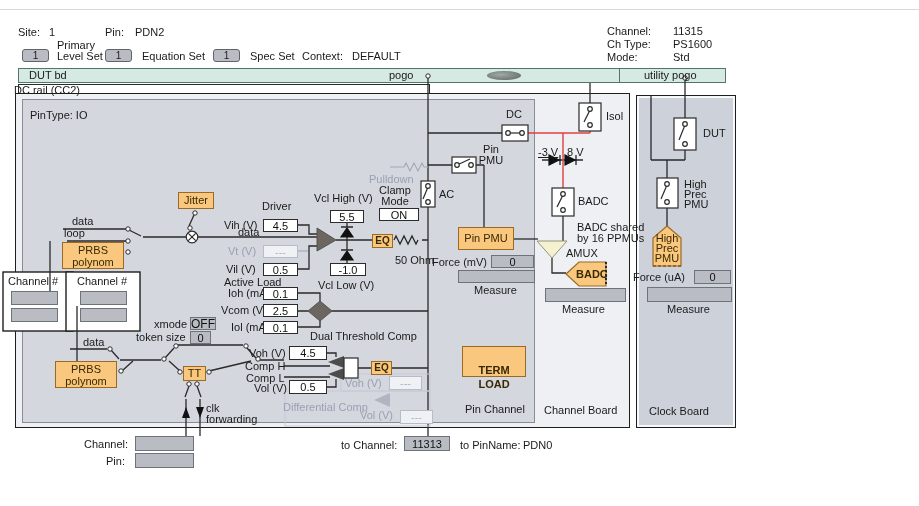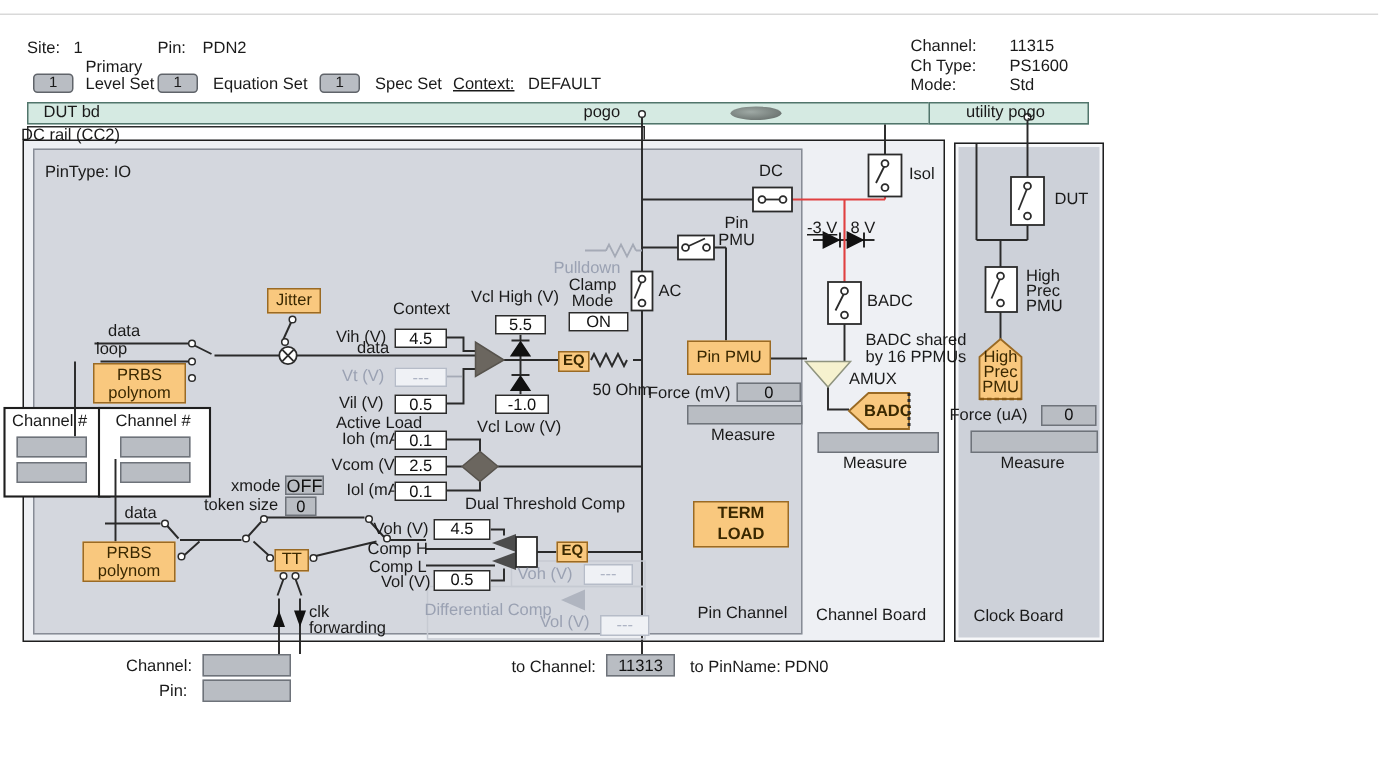--- a/index.html
+++ b/index.html
@@ -199,21 +199,21 @@
   <div class="lbl" style="left:105px;top:27px;">Pin:</div>
   <div class="lbl" style="left:135px;top:27px;">PDN2</div>
 
   <div class="stepper" style="left:22px;top:49px;width:27px;height:13px;">1</div>
   <div class="lbl" style="left:57px;top:40px;">Primary
 Level Set</div>
   <div class="stepper" style="left:105px;top:49px;width:27px;height:13px;">1</div>
   <div class="lbl" style="left:142px;top:51px;">Equation Set</div>
   <div class="stepper" style="left:213px;top:49px;width:27px;height:13px;">1</div>
   <div class="lbl" style="left:250px;top:51px;">Spec Set</div>
-  <div class="lbl" style="left:302px;top:51px;text-decoration:underline;">Context:</div>
+  <div class="lbl" style="left:302px;top:51px;">Context:</div>
   <div class="lbl" style="left:352px;top:51px;">DEFAULT</div>
 
   <div class="lbl" style="left:607px;top:26px;">Channel:</div>
   <div class="lbl" style="left:673px;top:26px;">11315</div>
   <div class="lbl" style="left:607px;top:39px;">Ch Type:</div>
   <div class="lbl" style="left:673px;top:39px;">PS1600</div>
   <div class="lbl" style="left:607px;top:52px;">Mode:</div>
   <div class="lbl" style="left:673px;top:52px;">Std</div>
 
   <div class="lbl" style="left:29px;top:70px;">DUT bd</div>
@@ -229,21 +229,21 @@
   <div class="obox" style="left:62px;top:242px;width:62px;height:27px;line-height:12px;padding-top:1px;">PRBS
 polynom</div>
 
   <div class="lbl" style="left:8px;top:276px;">Channel #</div>
   <div class="lbl" style="left:77px;top:276px;">Channel #</div>
   <div class="gbox" style="left:11px;top:291px;width:47px;height:14px;"></div>
   <div class="gbox" style="left:11px;top:308px;width:47px;height:14px;"></div>
   <div class="gbox" style="left:80px;top:291px;width:47px;height:14px;"></div>
   <div class="gbox" style="left:80px;top:308px;width:47px;height:14px;"></div>
 
-  <div class="lbl" style="left:262px;top:201px;">Context</div>
+  <div class="lbl" style="left:262px;top:201px;">Driver</div>
   <div class="lbl" style="left:224px;top:220px;">Vih (V)</div>
   <div class="vbox" style="left:263px;top:219px;width:35px;height:13px;">4.5</div>
   <div class="lbl" style="left:238px;top:227px;">data</div>
   <div class="lbl dim" style="left:228px;top:246px;">Vt (V)</div>
   <div class="vbox dimv" style="left:263px;top:245px;width:35px;height:13px;">---</div>
   <div class="lbl" style="left:226px;top:264px;">Vil (V)</div>
   <div class="vbox" style="left:263px;top:263px;width:35px;height:13px;">0.5</div>
 
   <div class="lbl" style="left:314px;top:193px;">Vcl High (V)</div>
   <div class="vbox" style="left:330px;top:210px;width:34px;height:13px;">5.5</div>
@@ -288,21 +288,21 @@
   <div class="lbl" style="left:246px;top:373px;">Comp L</div>
   <div class="lbl" style="left:254px;top:383px;">Vol (V)</div>
   <div class="vbox" style="left:289px;top:380px;width:38px;height:14px;line-height:13px;">0.5</div>
   <div class="obox" style="left:371px;top:361px;width:21px;height:14px;line-height:12px;font-weight:bold;font-size:10px;">EQ</div>
   <div class="lbl dim" style="left:345px;top:378px;">Voh (V)</div>
   <div class="vbox dimv" style="left:389px;top:376px;width:33px;height:14px;line-height:13px;">---</div>
   <div class="lbl dim" style="left:283px;top:402px;">Differential Comp</div>
   <div class="lbl dim" style="left:360px;top:410px;">Vol (V)</div>
   <div class="vbox dimv" style="left:400px;top:410px;width:33px;height:14px;line-height:13px;">---</div>
 
-  <div class="obox" style="left:462px;top:334px;width:64px;height:31px;line-height:14px;font-weight:bold;padding-top:0;">TERM
+  <div class="obox" style="left:462px;top:346px;width:64px;height:31px;line-height:14px;font-weight:bold;padding-top:16px;">TERM
 LOAD</div>
   <div class="lbl" style="left:465px;top:404px;">Pin Channel</div>
 
   <div class="obox" style="left:458px;top:227px;width:56px;height:23px;line-height:21px;border-width:1.5px;">Pin PMU</div>
   <div class="lbl" style="left:432px;top:257px;">Force (mV)</div>
   <div class="gbox" style="left:491px;top:255px;width:43px;height:13px;">0</div>
   <div class="mbar" style="left:458px;top:270px;width:77px;height:13px;"></div>
   <div class="lbl" style="left:474px;top:285px;">Measure</div>
 
   <div class="lbl" style="left:606px;top:111px;text-align:right;">Isol</div>

